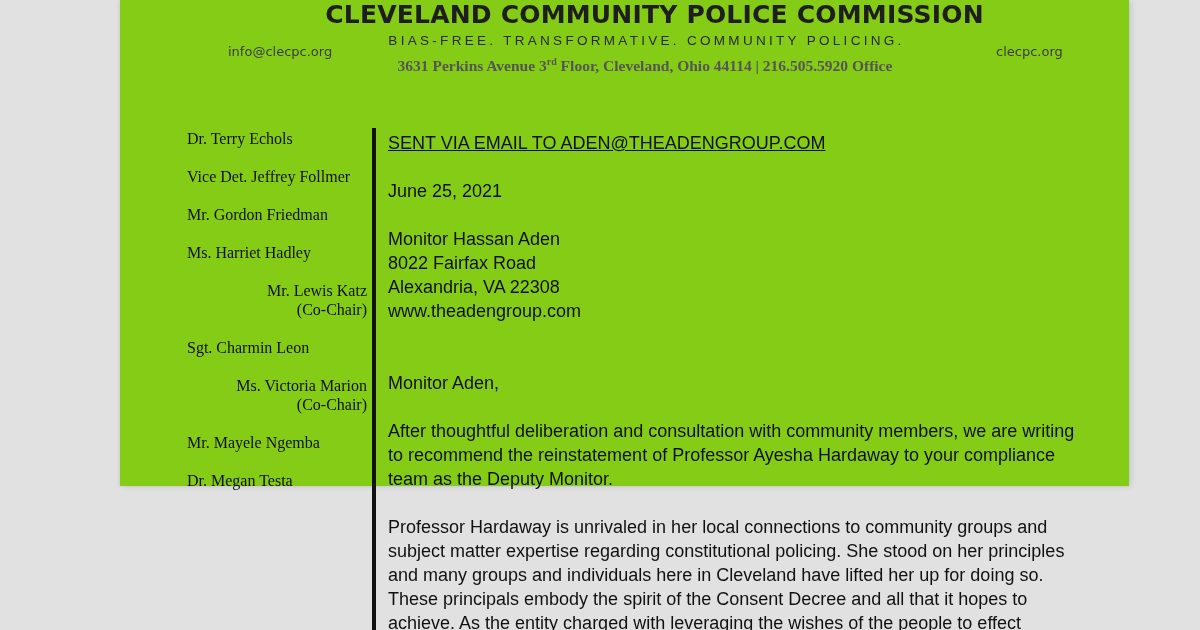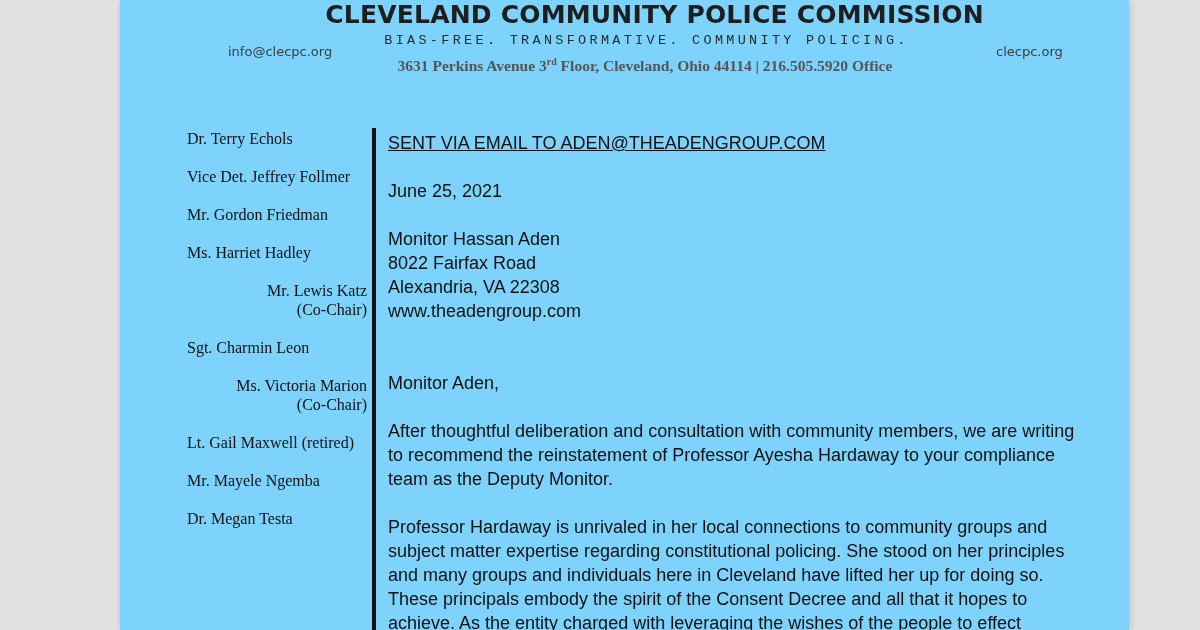--- a/index.html
+++ b/index.html
@@ -8,22 +8,22 @@
       width: 1200px;
       height: 630px;
       overflow: hidden;
       background: #e1e1e1;
     }
     .page {
       position: absolute;
       left: 120px;
       top: 0;
       width: 1009px;
-      height: 630px;
-      background: #7dd3fc;
+      height: 486px;
+      background: #84cc16;
       box-shadow: 2px 0 6px rgba(0,0,0,0.12), -1px 0 3px rgba(0,0,0,0.06);
     }
     .lh-title {
       position: absolute;
       left: 0;
       width: 1069px;
       top: 0px;
       text-align: center;
       font-family: "DejaVu Sans", sans-serif;
       font-weight: bold;
@@ -31,21 +31,21 @@
       color: #1e1e1e;
       letter-spacing: 0.2px;
       line-height: 30px;
     }
     .lh-tagline {
       position: absolute;
       left: 0;
       width: 1053px;
       top: 32px;
       text-align: center;
-      font-family: Liberation Mono, monospace;
+      font-family: Liberation Sans, sans-serif;
       font-size: 13.5px;
       color: #2a2a2a;
       letter-spacing: 3.3px;
       line-height: 18px;
     }
     .lh-address {
       position: absolute;
       left: 0;
       width: 1050px;
       top: 52px;
@@ -133,21 +133,20 @@
     <div class="sidebar-item"><span>Ms. Harriet Hadley</span></div>
     <div class="sidebar-item two">
         <div>Mr. Lewis Katz</div>
         <div>(Co-Chair)</div>
       </div>
     <div class="sidebar-item"><span>Sgt. Charmin Leon</span></div>
     <div class="sidebar-item two">
         <div>Ms. Victoria Marion</div>
         <div>(Co-Chair)</div>
       </div>
-    <div class="sidebar-item"><span>Lt. Gail Maxwell (retired)</span></div>
     <div class="sidebar-item"><span>Mr. Mayele Ngemba</span></div>
     <div class="sidebar-item"><span>Dr. Megan Testa</span></div>
   </div>
 
   <div class="divider-bar"></div>
 
   <div class="letter">
     <p class="sent-via">SENT VIA EMAIL TO ADEN@THEADENGROUP.COM</p>
     <p class="date">June 25, 2021</p>
     <div class="addr-block">

